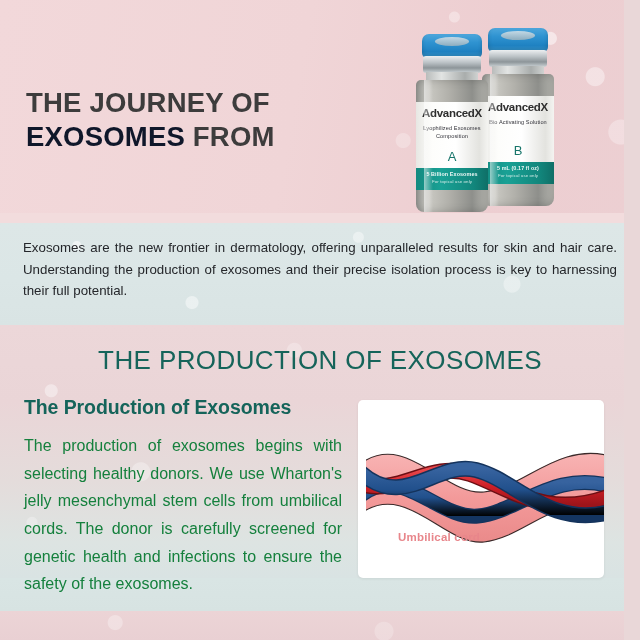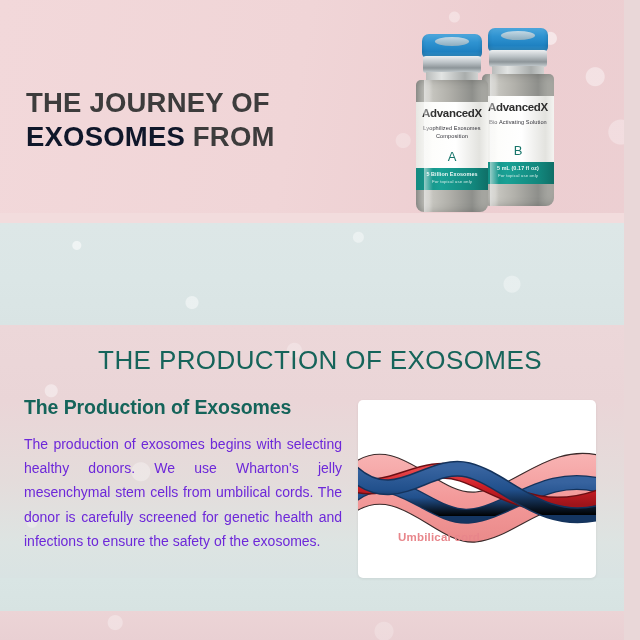--- a/index.html
+++ b/index.html
@@ -103,28 +103,29 @@
   .sec-head{
     position:absolute;left:0;top:345px;width:640px;text-align:center;
     font-size:26px;color:#16645a;letter-spacing:.4px;text-transform:uppercase;
   }
   .sub-head{
     position:absolute;left:24px;top:396px;width:330px;
     font-size:19.5px;font-weight:bold;color:#15645a;letter-spacing:-.1px;
   }
   .sub-body{
     position:absolute;left:24px;top:432px;width:318px;
-    font-size:14px;line-height:1.73;color:#6d28d9;text-align:justify;
+    font-size:16px;line-height:1.73;color:#15803d;text-align:justify;
   }
 
   
   .cord-card{
     position:absolute;left:358px;top:400px;width:238px;height:178px;
     background:#ffffff;border-radius:5px;overflow:hidden;
     box-shadow:0 1px 3px rgba(0,0,0,.07);
+    padding-left:8px;
   }
   .cord-card svg{display:block;width:238px;height:178px;}
   .cord-label{
     position:absolute;left:40px;top:131px;
     font-size:11.5px;font-weight:bold;color:#e8868b;letter-spacing:.2px;
   }
 </style>
 </head>
 <body>
 
@@ -175,20 +176,21 @@
             <div class="t1">5 Billion Exosomes</div>
             <div class="t2">For topical use only</div>
           </div>
         </div>
         <div class="v-shine"></div>
       </div>
     </div>
 
   </div>
 
+  <div class="intro">Exosomes are the new frontier in dermatology, offering unparalleled results for skin and hair care. Understanding the production of exosomes and their precise isolation process is key to harnessing their full potential.</div>
 
   <div class="sec-head">THE PRODUCTION OF EXOSOMES</div>
   <div class="sub-head">The Production of Exosomes</div>
   <div class="sub-body">The production of exosomes begins with selecting healthy donors. We use Wharton's jelly mesenchymal stem cells from umbilical cords. The donor is carefully screened for genetic health and infections to ensure the safety of the exosomes.</div>
 
   <div class="cord-card">
     <svg viewBox="0 0 238 178">
       <defs>
         <linearGradient id="gSheath" x1="0" y1="0" x2="0" y2="1">
           <stop offset="0%" stop-color="#f8b4b4"></stop>

